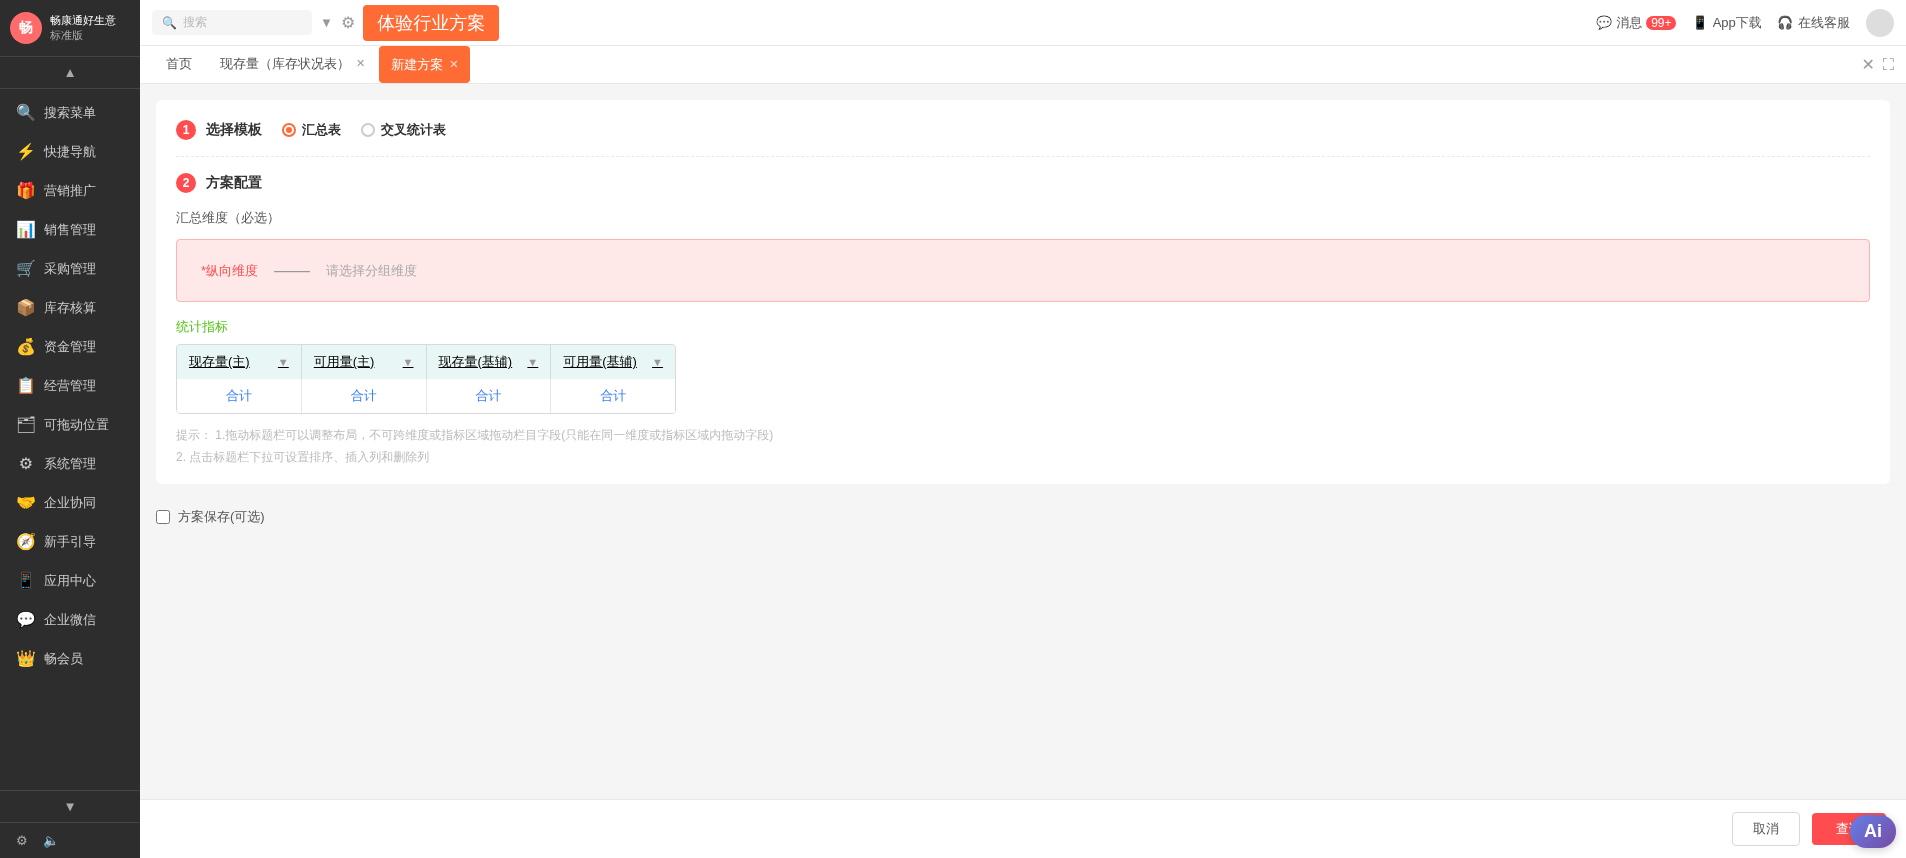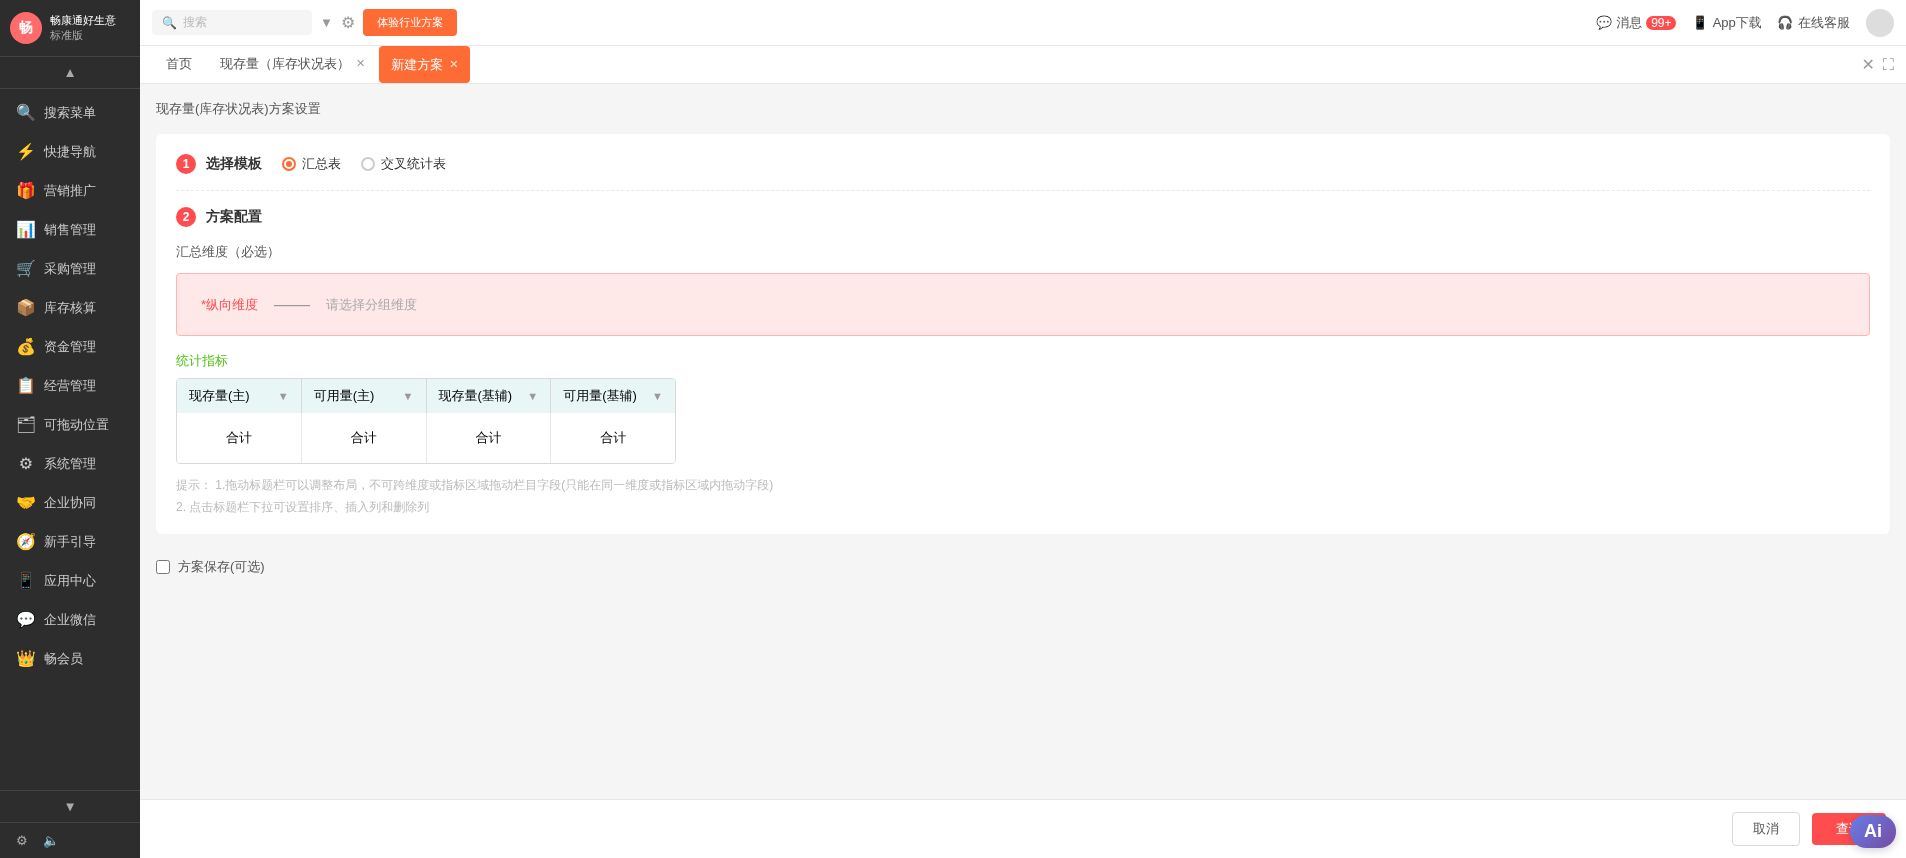--- a/index.html
+++ b/index.html
@@ -64,21 +64,21 @@
       flex-shrink: 0;
       gap: 8px;
     }
     .topbar-search {
       display: flex; align-items: center;
       background: #f5f5f5; border-radius: 4px; padding: 4px 10px; gap: 6px;
       font-size: 12px; color: #999; width: 160px;
     }
     .topbar-btn-industry {
       background: #ff6b35; color: white; border: none; border-radius: 4px;
-      padding: 6px 14px; cursor: pointer; font-size: 11px;
+      padding: 6px 14px; cursor: pointer; font-size: 18px;
     }
     .topbar-right { margin-left: auto; display: flex; align-items: center; gap: 16px; color: #555; font-size: 13px; }
     .topbar-right-item { display: flex; align-items: center; gap: 4px; cursor: pointer; }
     .badge { background: #ff4d4f; color: white; border-radius: 10px; font-size: 12px; padding: 0 5px; }
     .topbar-gear { color: #999; cursor: pointer; font-size: 16px; }
     .topbar-dropdown { color: #999; cursor: pointer; }
     .user-avatar { width: 28px; height: 28px; background: #ddd; border-radius: 50%; }
 
     
     .tabs {
@@ -115,21 +115,21 @@
     }
 
     
     .step-header { display: flex; align-items: center; gap: 10px; margin-bottom: 16px; }
     .step-num {
       width: 20px; height: 20px; background: #ff4d4f; color: white;
       border-radius: 50%; display: flex; align-items: center; justify-content: center;
       font-size: 12px; font-weight: bold; flex-shrink: 0;
     }
     .step-title { font-size: 14px; font-weight: 600; color: #333; }
-    .radio-group { display: flex; align-items: center; gap: 20px; margin-left: 10px; }
+    .radio-group { display: flex; align-items: center; gap: 20px; margin-left: 10px; font-weight: bold; }
     .radio-item { display: flex; align-items: center; gap: 6px; cursor: pointer; font-size: 13px; color: #333; }
     .radio-circle {
       width: 14px; height: 14px; border-radius: 50%; border: 2px solid #ccc;
       display: flex; align-items: center; justify-content: center;
     }
     .radio-circle.checked { border-color: #ff6b35; }
     .radio-circle.checked::after {
       content: ''; width: 6px; height: 6px; background: #ff6b35; border-radius: 50%;
     }
 
@@ -144,35 +144,35 @@
     .dim-arrow { color: #999; font-size: 18px; }
     .dim-placeholder { color: #aaa; font-size: 13px; }
 
     .indicator-setting { display: flex; align-items: center; gap: 12px; margin-bottom: 10px; font-size: 13px; color: #555; }
     .tag-draggable { background: #e0f0ff; border: 1px solid #b3d9ff; border-radius: 3px; padding: 2px 8px; font-size: 12px; color: #1890ff; }
     .tag-fixed { background: #f5f5f5; border: 1px solid #e0e0e0; border-radius: 3px; padding: 2px 8px; font-size: 12px; color: #999; }
 
     .stats-section { margin-top: 4px; }
     .stats-label { color: #52c41a; font-size: 13px; font-weight: 500; margin-bottom: 8px; }
     .stats-table { border: 1px solid #d9d9d9; border-radius: 4px; overflow: hidden; display: inline-block; min-width: 500px; }
-    .stats-table-header { display: flex; background: #e8f7f5; }
+    .stats-table-header { display: flex; background: #e8f7f5; text-decoration: underline; }
     .stats-table-body { display: flex; background: #fff; }
     .stats-col {
       flex: 1; min-width: 120px;
       padding: 8px 12px;
       border-right: 1px solid #d9d9d9;
       display: flex; align-items: center; justify-content: space-between;
       font-size: 13px;
     }
     .stats-col:last-child { border-right: none; }
     .stats-col-body {
       flex: 1; min-width: 120px;
-      padding: 16px 12px;
+      padding: 8px 12px;
       border-right: 1px solid #e8e8e8;
-      text-align: center; font-size: 13px; color: #000000;
+      text-align: center; font-size: 13px; color: #3b82f6;
     }
     .stats-col-body:last-child { border-right: none; }
     .col-chevron { color: #999; font-size: 11px; }
 
     .tips-section { margin-top: 8px; font-size: 12px; color: #bbb; line-height: 1.8; }
     .tips-section .tip-item { display: flex; gap: 6px; }
 
     
     .save-row { display: flex; align-items: center; gap: 8px; padding: 12px 0; }
     .save-checkbox { width: 14px; height: 14px; border: 1px solid #ccc; cursor: pointer; }
@@ -325,21 +325,20 @@
       <span>新建方案</span>
       <span class="tab-close" style="color:rgba(255,255,255,0.8);">✕</span>
     </div>
     <div class="tab-expand">
       <button class="tab-expand-btn">✕</button>
       <button class="tab-expand-btn">⛶</button>
     </div>
   </div>
 
   <div class="content">
-    <div class="page-title">现存量(库存状况表)方案设置</div>
 
     <div class="section-card">
 
       <div class="step-header">
         <div class="step-num">1</div>
         <div class="step-title">选择模板</div>
         <div class="radio-group">
           <label class="radio-item">
             <div class="radio-circle checked"></div>
             <span>汇总表</span>

